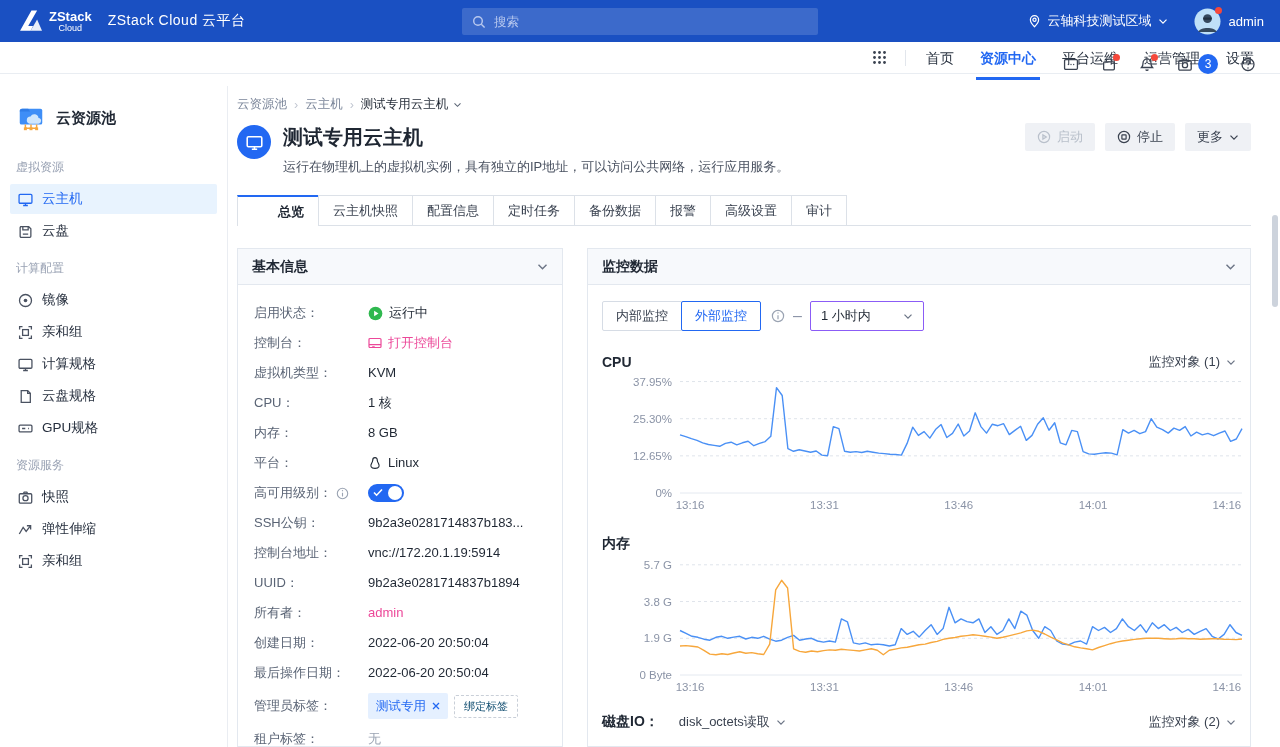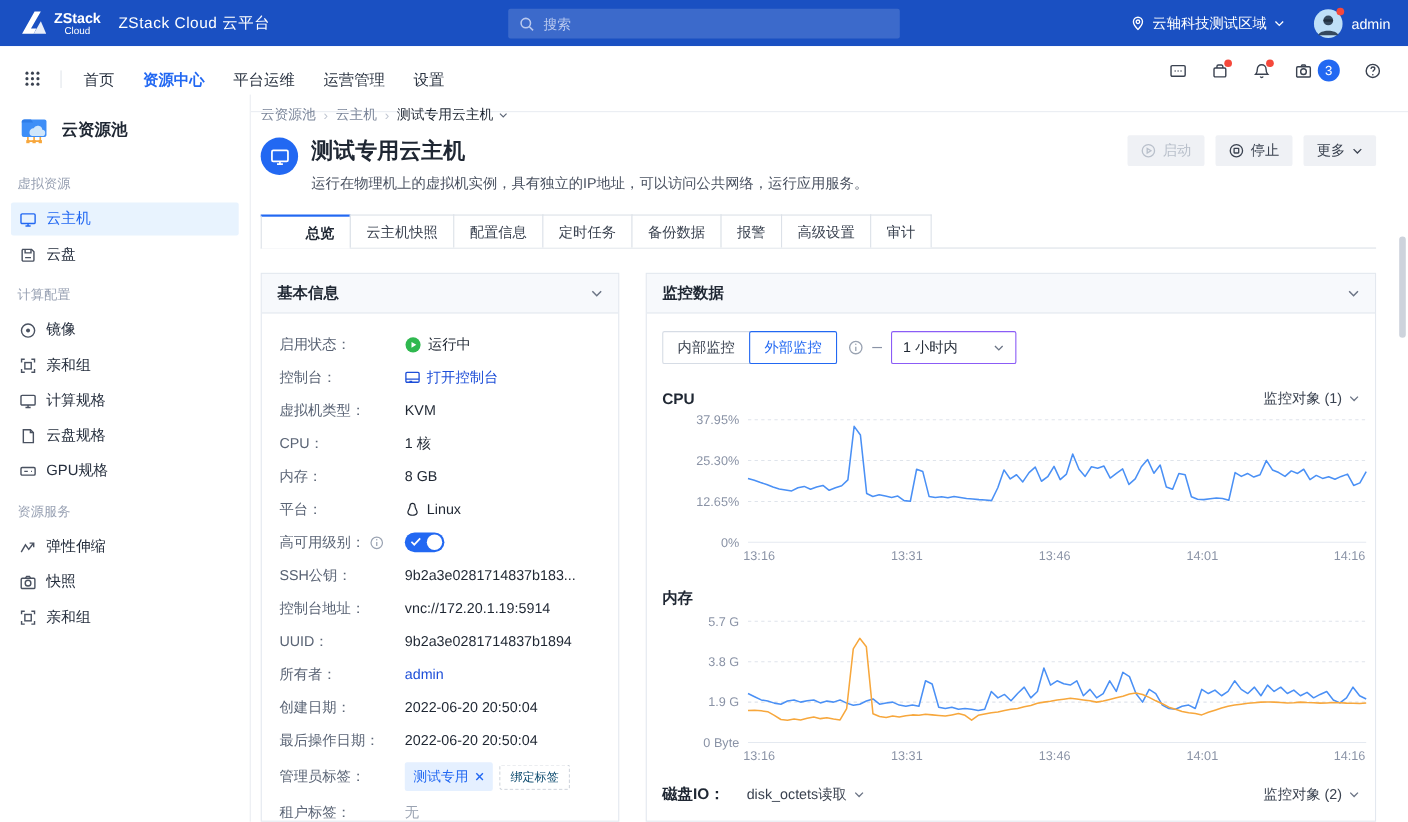--- a/index.html
+++ b/index.html
@@ -21,22 +21,22 @@
   .search input { background:transparent; border:none; outline:none; color:#fff; font-size:12.5px;
     margin-left:8px; width:100%; }
   .search input::placeholder { color:#b9c9ef; }
   .top-right { position:absolute; right:16px; top:0; height:42px; display:flex; align-items:center; gap:10px; }
   .region { display:flex; align-items:center; gap:6px; font-size:13px; cursor:pointer; }
   .user { display:flex; align-items:center; gap:8px; margin-left:16px; cursor:pointer; font-size:13px; }
   .avatar-wrap { position:relative; }
   .dot { position:absolute; width:7px; height:7px; background:#f5483b; border-radius:50%; }
 
   
-  .navrow { position:absolute; left:0; top:42px; width:1280px; height:60px; background:#fff;
-    border-bottom:1px solid #e9edf2; display:flex; align-items:center; }
+  .navrow { position:absolute; left:0; top:42px; width:1280px; height:32px; background:#fff;
+    border-bottom:1px solid #e9edf2; display:flex; align-items:center;justify-content:flex-end; }
   .apps { margin-left:22px; cursor:pointer; }
   .nav-divider { width:1px; height:16px; background:#e2e6ec; margin:0 20px 0 18px; }
   .nav-item { font-size:14px; color:#2b3442; margin-right:26px; cursor:pointer; position:relative;
     height:44px; line-height:44px; }
   .nav-item.active { color:#2268f2; font-weight:bold; }
   .nav-item.active:after { content:""; position:absolute; left:-4px; right:-4px; bottom:0; height:3px; background:#2268f2; }
   .nav-icons { position:absolute; right:24px; top:0; height:44px; display:flex; align-items:center; gap:22px; }
   .nicon { position:relative; color:#3a4250; cursor:pointer; display:flex; align-items:center; }
   .nicon .dot { top:-3px; right:-3px; }
   .count-badge { background:#2268f2; color:#fff; font-size:12px; min-width:20px; height:20px; border-radius:10px;
@@ -85,21 +85,21 @@
   .panel-head { height:36px; background:#f7f9fc; border-bottom:1px solid #e3e8ef; display:flex;
     align-items:center; justify-content:space-between; padding:0 14px; }
   .panel-head .t { font-size:14px; font-weight:bold; }
   .chev { color:#6b7485; cursor:pointer; }
 
   
   .panel-body { padding:18px 16px 0; }
   .row { display:flex; margin-bottom:10px; min-height:20px; line-height:20px; }
   .row-label { width:114px; flex:none; font-size:13px; color:#5a6475; display:flex; align-items:center; gap:4px; }
   .row-value { font-size:13px; color:#1f2733; display:flex; align-items:center; gap:6px; }
-  .blue { color:#1d4ed8; cursor:pointer; text-decoration:none; display:inline-flex; align-items:center; gap:6px; }
+  .blue { color:#ec4899; cursor:pointer; text-decoration:none; display:inline-flex; align-items:center; gap:6px; }
   .muted { color:#9aa3b2; }
   .toggle { width:36px; height:18px; border-radius:9px; background:#2268f2; position:relative; cursor:pointer; }
   .toggle .knob { position:absolute; right:2px; top:2px; width:14px; height:14px; background:#fff; border-radius:50%; }
   .toggle .tick { position:absolute; left:5px; top:4px; }
   .tag { background:#e5f0ff; color:#2268f2; font-size:12.5px; padding:3px 8px; border-radius:2px;
     display:inline-flex; align-items:center; gap:6px; cursor:pointer; }
   .bind-btn { border:1px dashed #c9cfd8; background:#fff; color:#0c4a6e; font-size:11px; padding:3px 9px;
     border-radius:2px; cursor:pointer; font-family:inherit; }
 
   
@@ -297,32 +297,32 @@
     <svg class="ic" width="15" height="15" viewBox="0 0 14 14" fill="none" stroke="currentColor" stroke-width="1.2">
       <rect x="1" y="3.8" width="12" height="6.4" rx="1"></rect>
         <path d="M3.8 7h3M9.5 7h.8"></path>
     </svg>
     <span>GPU规格</span>
   </div>
 
   <div class="sb-section">资源服务</div>
   <div class="sb-item">
     <svg class="ic" width="15" height="15" viewBox="0 0 14 14" fill="none" stroke="currentColor" stroke-width="1.2">
-      <path d="M1.2 11.2L4.8 5l2.8 3.8L11.4 3.8"></path>
-        <path d="M11.8 7V3.5H8.3"></path>
-    </svg>
-    <span>弹性伸缩</span>
-  </div>
-  <div class="sb-item">
-    <svg class="ic" width="15" height="15" viewBox="0 0 14 14" fill="none" stroke="currentColor" stroke-width="1.2">
       <rect x="1.2" y="3.5" width="11.6" height="8.7" rx="1"></rect>
         <circle cx="7" cy="7.6" r="2.4"></circle>
         <path d="M4.8 3.5l1-1.6h2.4l1 1.6"></path>
     </svg>
     <span>快照</span>
+  </div>
+  <div class="sb-item">
+    <svg class="ic" width="15" height="15" viewBox="0 0 14 14" fill="none" stroke="currentColor" stroke-width="1.2">
+      <path d="M1.2 11.2L4.8 5l2.8 3.8L11.4 3.8"></path>
+        <path d="M11.8 7V3.5H8.3"></path>
+    </svg>
+    <span>弹性伸缩</span>
   </div>
   <div class="sb-item">
     <svg class="ic" width="15" height="15" viewBox="0 0 14 14" fill="none" stroke="currentColor" stroke-width="1.2">
       <path d="M1.5 4.2V1.5h2.7M9.8 1.5h2.7v2.7M12.5 9.8v2.7H9.8M4.2 12.5H1.5V9.8"></path>
       <rect x="4.3" y="4.3" width="5.4" height="5.4"></rect>
     </svg>
     <span>亲和组</span>
   </div>
 </div>
 

